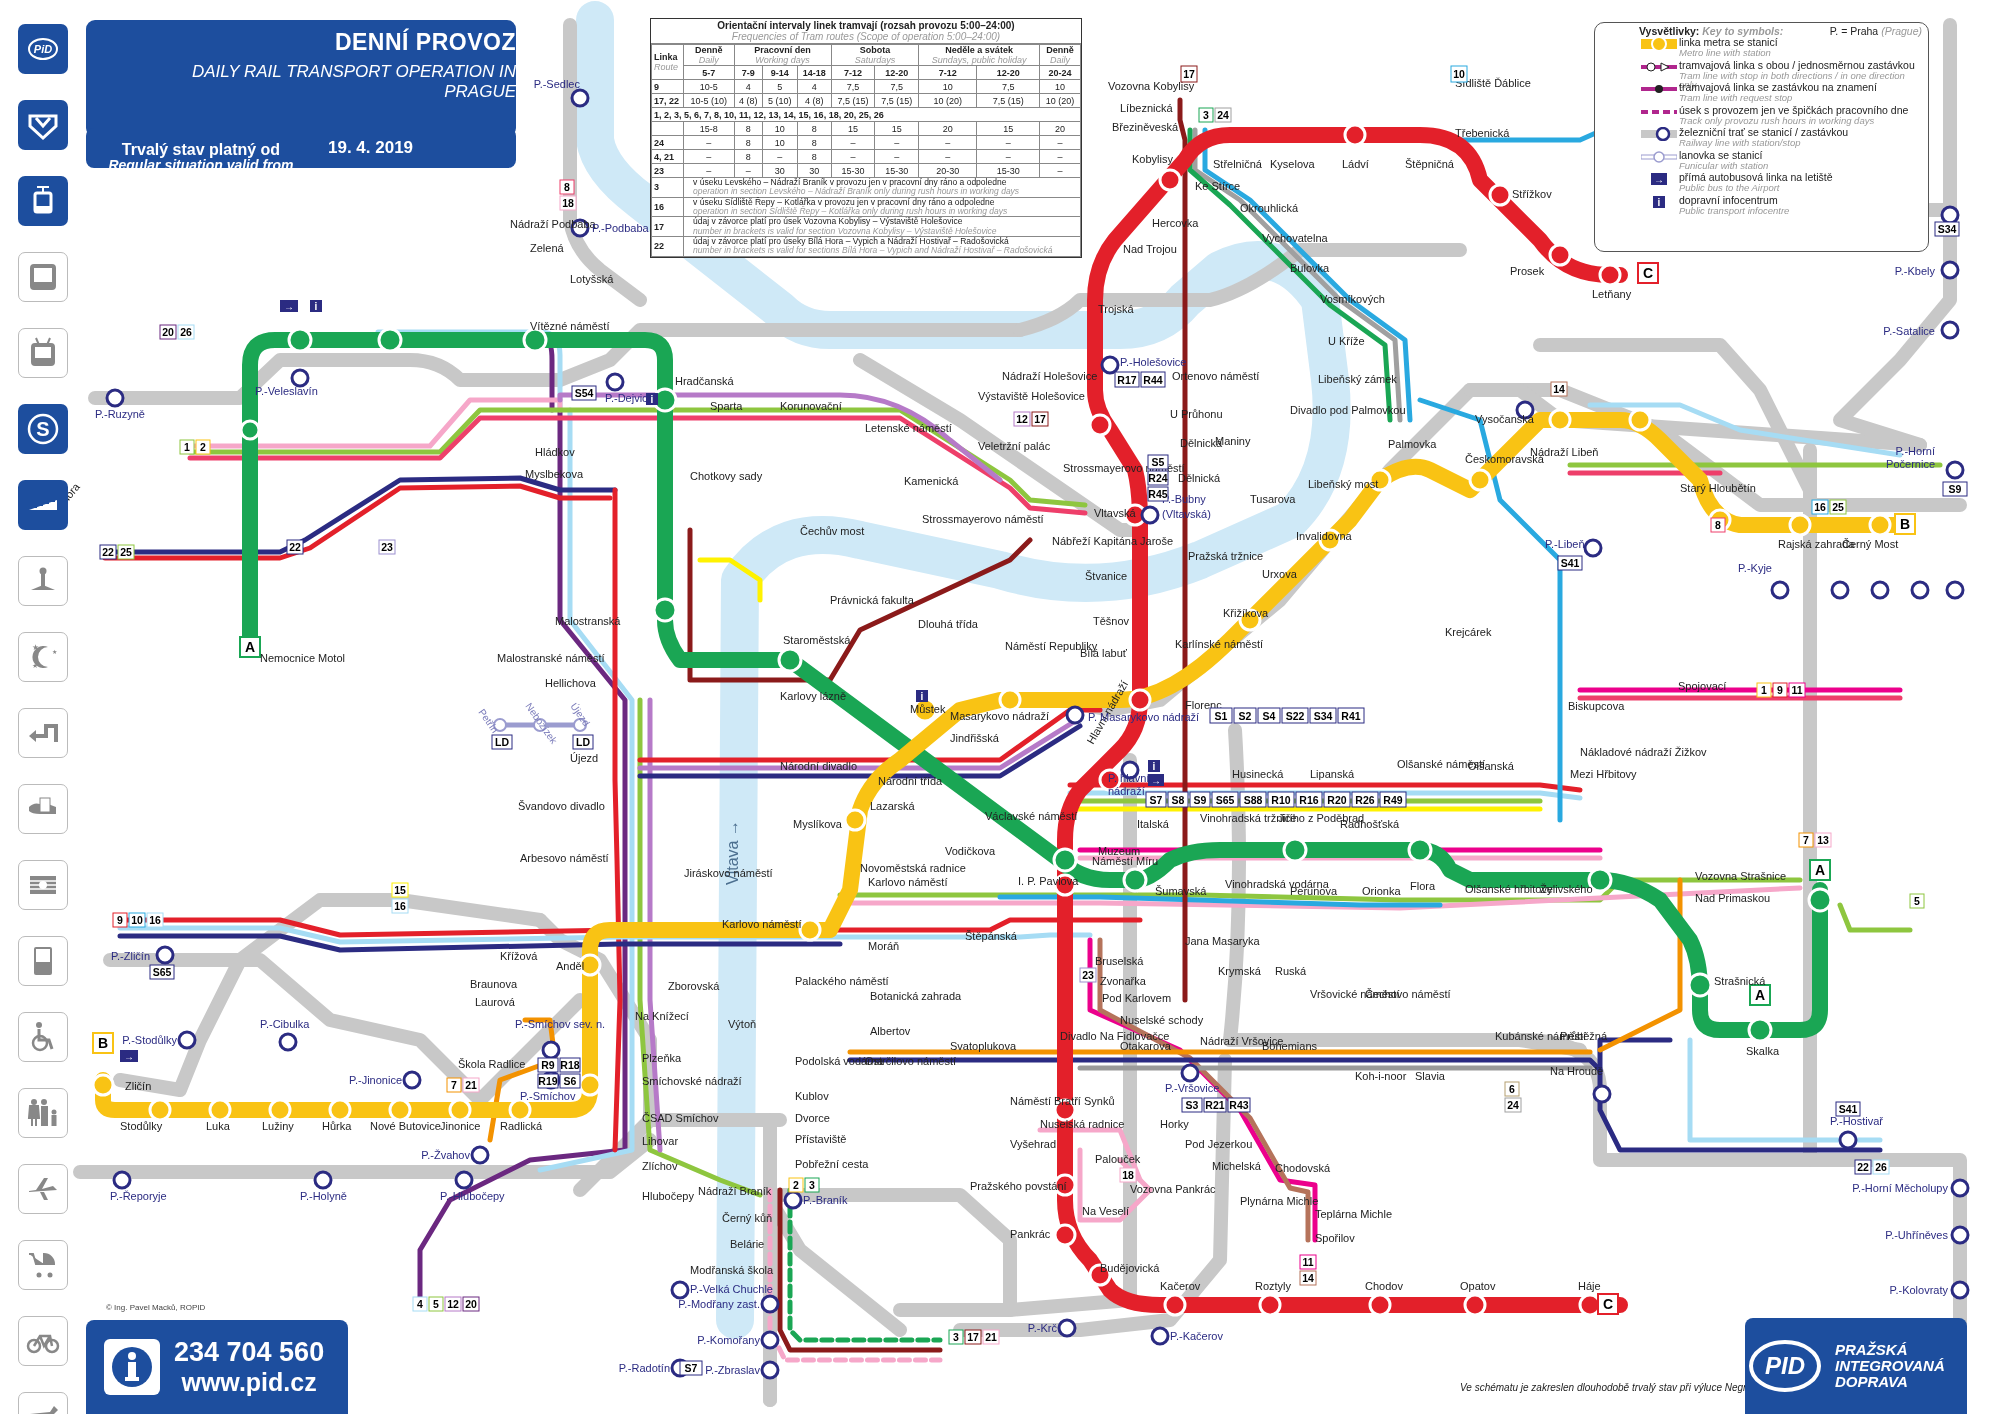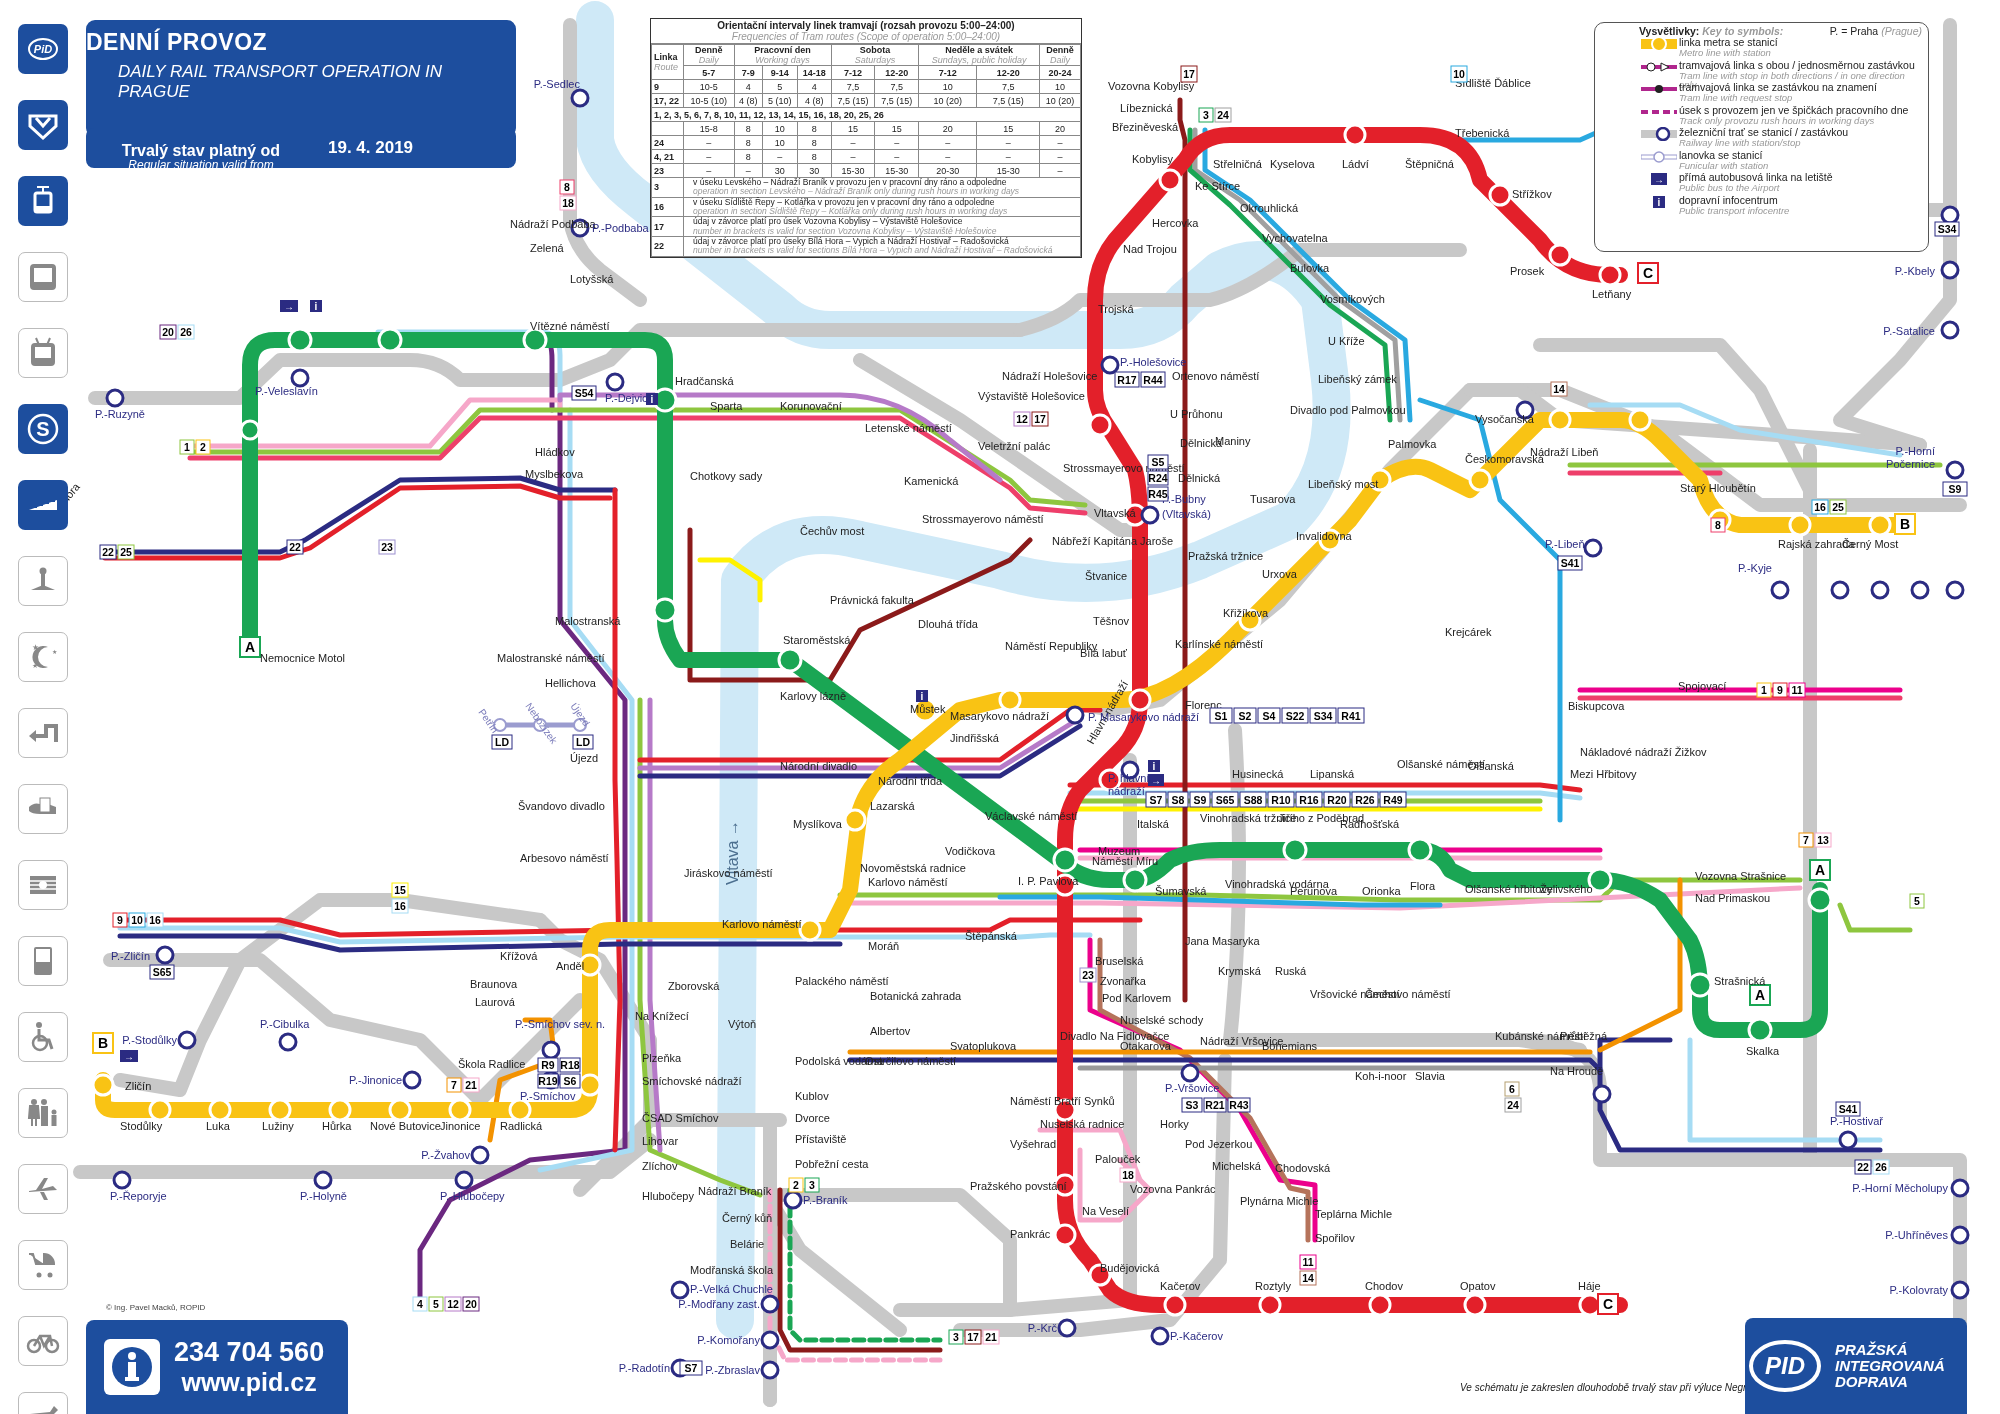--- a/index.html
+++ b/index.html
@@ -5,28 +5,28 @@
   html,body{margin:0;padding:0;background:#fff;}
   body{width:2000px;height:1414px;position:relative;overflow:hidden;font-family:"Liberation Sans","DejaVu Sans",sans-serif;color:#222;}
   .abs{position:absolute;}
   
   .side{position:absolute;left:18px;top:24px;width:52px;}
   .sicon{width:50px;height:50px;border-radius:7px;margin-bottom:26px;display:flex;align-items:center;justify-content:center;box-sizing:border-box;}
   .sicon.on{background:#1d4e9e;color:#fff;}
   .sicon.off{background:#fff;border:1.5px solid #bbb;color:#888;}
   .sicon svg{width:34px;height:34px;}
   
-  .title1{left:86px;top:20px;width:430px;height:117px;background:#1d4e9e;border-radius:9px;color:#fff;text-align:left;}
+  .title1{left:86px;top:20px;width:430px;height:117px;background:#1d4e9e;border-radius:9px;color:#fff;text-align:right;}
   .title1 .l1{font-size:23px;font-weight:bold;margin-top:9px;letter-spacing:.5px;}
   .title1 .l2{font-size:23px;font-weight:bold;margin-top:4px;letter-spacing:.5px;}
   .title1 .l3{font-size:17px;font-style:italic;margin-top:6px;padding-left:32px;}
   .title2{left:86px;top:128px;width:430px;height:40px;background:#1d4e9e;border-radius:8px;color:#fff;display:flex;align-items:center;}
   .title2 .a{width:230px;text-align:center;line-height:1;margin-top:17px;}
   .title2 .a .t{font-size:16px;font-weight:bold;}
-  .title2 .a .s{font-size:12px;font-style:italic;}
+  .title2 .a .s{font-size:14px;font-style:italic;font-weight:bold;}
   .title2 .d{font-size:17px;font-weight:bold;margin-left:12px;}
   
   .ftable{left:650px;top:18px;width:430px;border:1.4px solid #333;background:#fff;font-size:9px;}
   .ftable table{border-collapse:collapse;width:100%;}
   .ftable td,.ftable th{border:1px solid #888;padding:0 2px;height:13px;text-align:center;}
   .ftable .hd{font-weight:bold;font-size:10px;text-align:center;border-bottom:1px solid #888;padding:1px;}
   .ftable .hd .en{color:#999;font-style:italic;font-weight:normal;}
   .ftable .en{color:#999;font-style:italic;font-weight:normal;}
   .ftable .lft{text-align:left;font-weight:bold;}
   .ftable .note{text-align:left;font-size:8.5px;line-height:1.1;padding-left:9px;}

